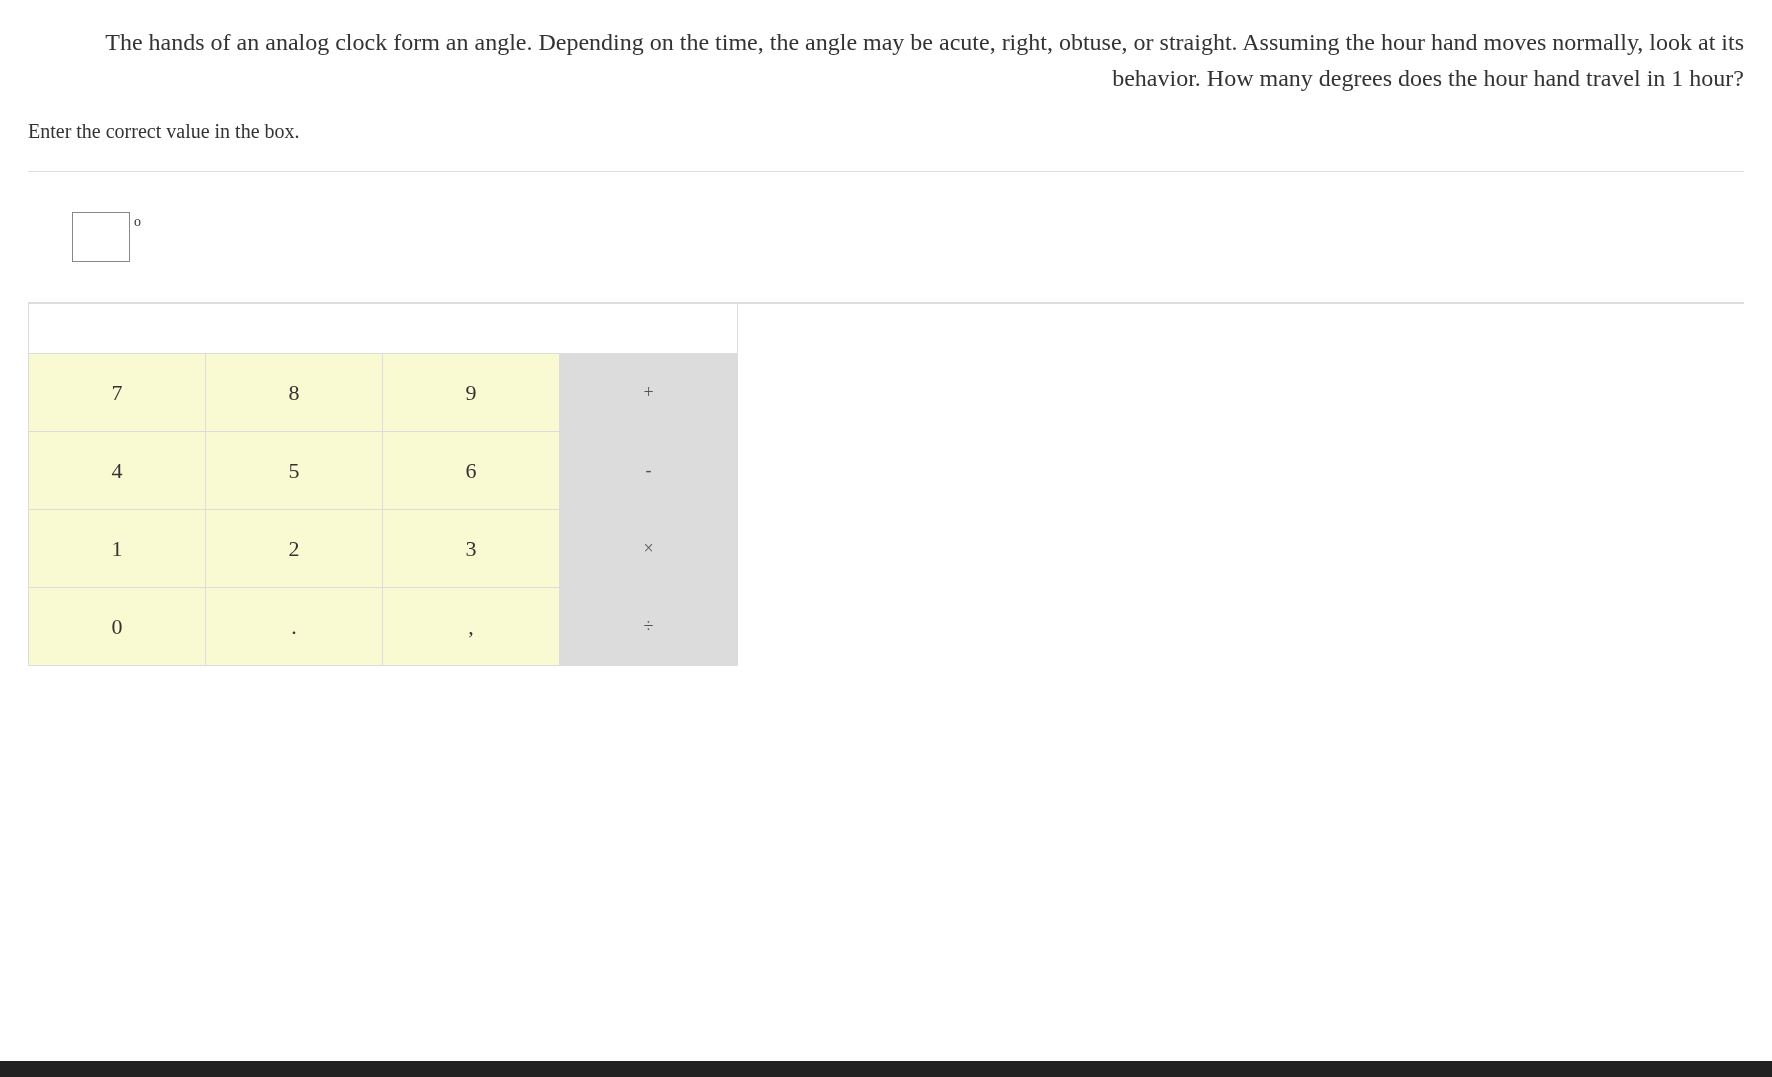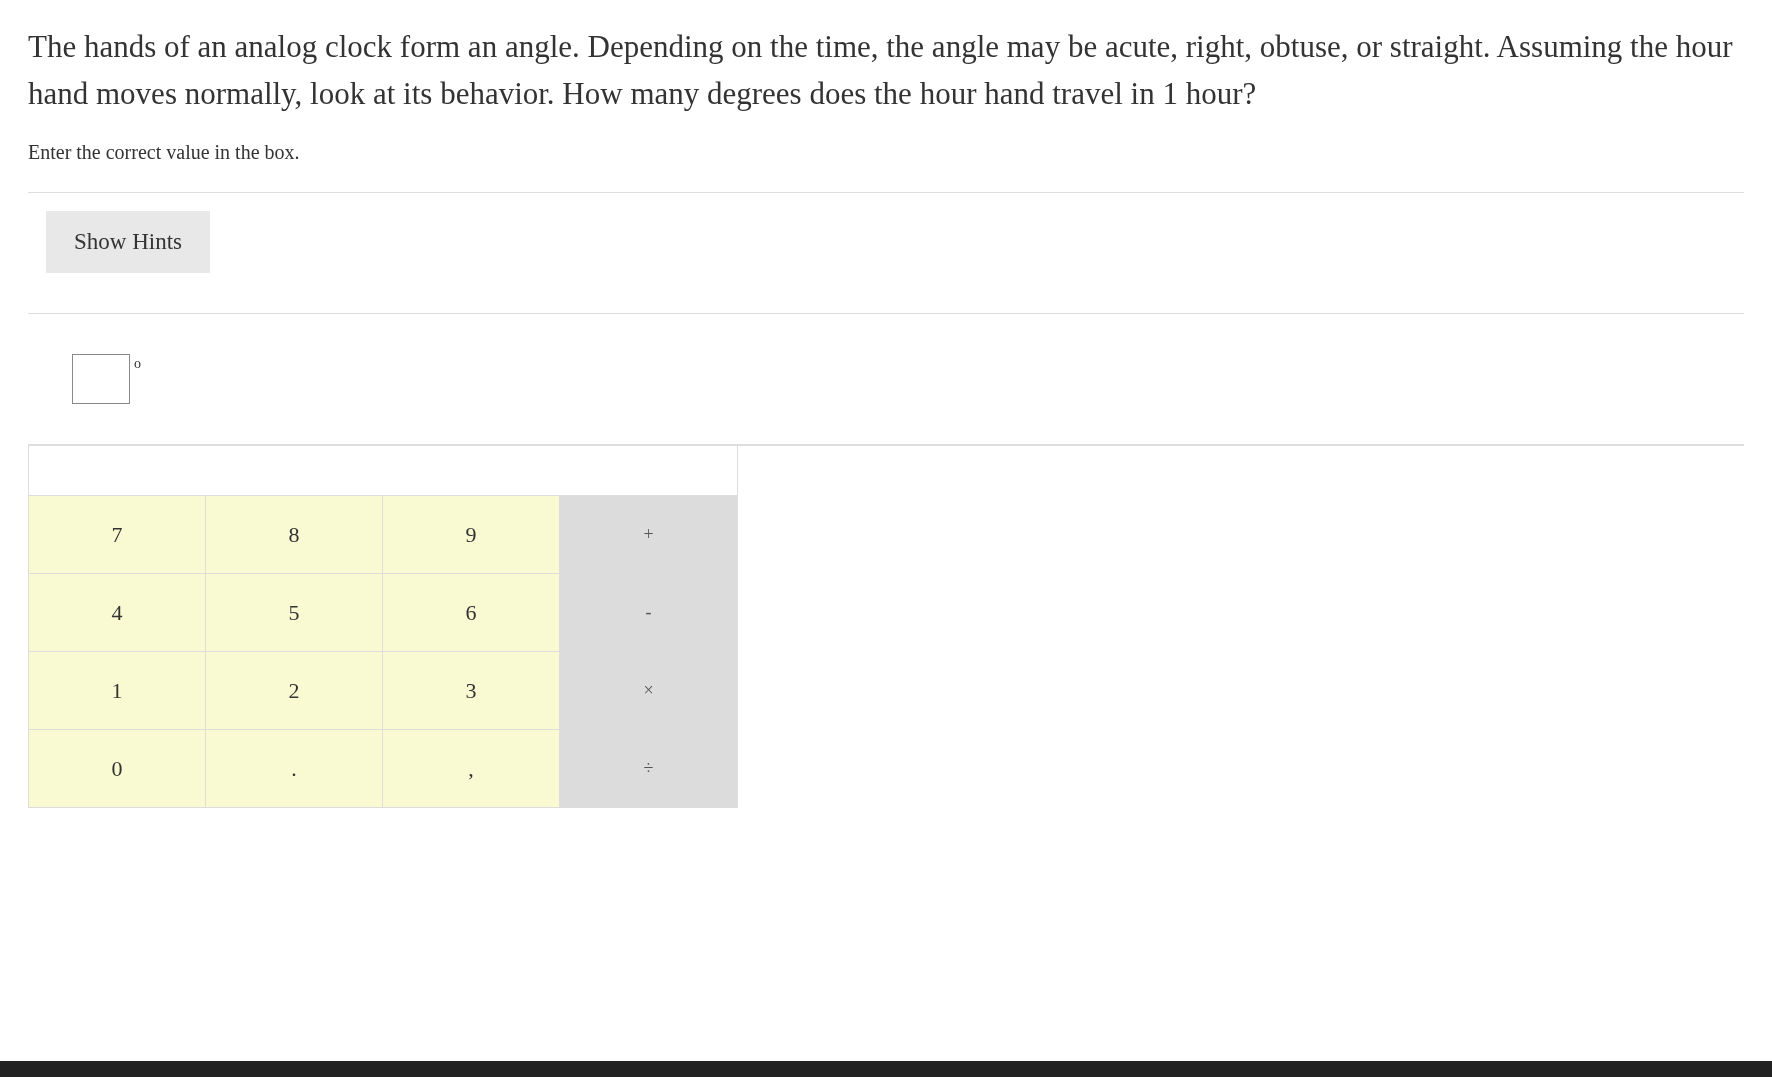--- a/index.html
+++ b/index.html
@@ -3,24 +3,25 @@
   <meta charset="utf-8">
   <style>
     * { box-sizing: border-box; margin: 0; padding: 0; }
     body {
       font-family: Georgia, 'Times New Roman', serif;
       color: #333;
       background: #fff;
       padding: 24px 28px 0 28px;
     }
     .question-text {
-      font-size: 31px;
+      font-size: 24px;
       line-height: 1.5;
       color: #333;
       margin-bottom: 24px;
+      text-align: right;
     }
     .instruction-text {
       font-size: 20px;
       color: #333;
       margin-bottom: 28px;
     }
     .work-area {
       border: 1px solid #ddd;
       border-left: none;
       border-right: none;
@@ -109,23 +110,20 @@
       background: #222;
     }
   </style>
 </head>
 <body>
 
 <div class="question-text">The hands of an analog clock form an angle. Depending on the time, the angle may be acute, right, obtuse, or straight. Assuming the hour hand moves normally, look at its behavior. How many degrees does the hour hand travel in 1 hour?</div>
 <div class="instruction-text">Enter the correct value in the box.</div>
 
 <div class="work-area">
-  <div class="hints-section">
-    <button class="show-hints-btn">Show Hints</button>
-  </div>
   <div class="answer-section">
     <div class="answer-box-wrap">
       <input class="answer-input" type="text" value="" style="">
       <span class="degree-symbol">o</span>
     </div>
   </div>
 </div>
 
 <div class="keypad-wrap">
   <div class="keypad-spacer"></div>

